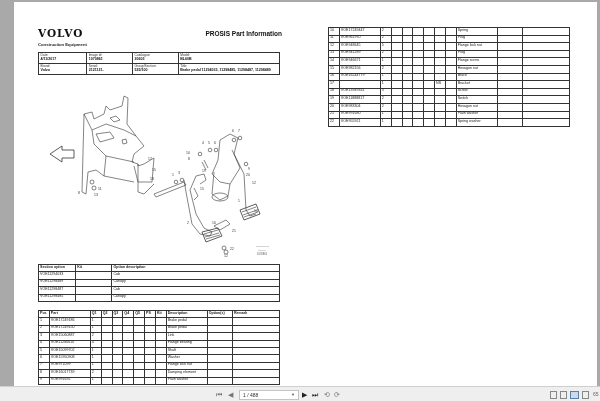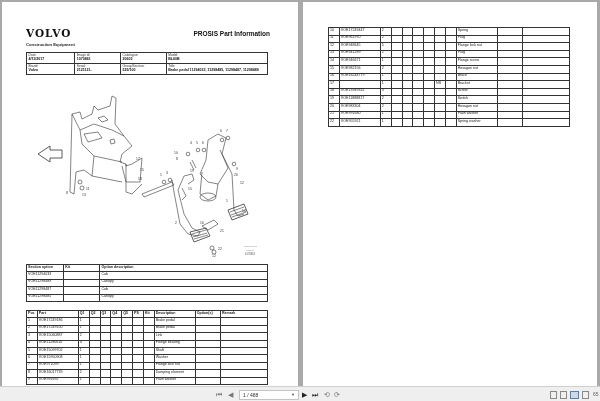--- a/index.html
+++ b/index.html
@@ -1,20 +1,20 @@
 <!DOCTYPE html>
 <html><head>
 <meta charset="utf-8">
 <style>
   * { box-sizing: border-box; margin: 0; padding: 0; }
   html, body { width: 600px; height: 401px; overflow: hidden; }
   body { background: #a9a9a9; font-family: "Liberation Sans", sans-serif; position: relative; }
   .viewer { position: absolute; left: 0; top: 0; width: 600px; height: 386px; background: #a9a9a9; }
   .page { position: absolute; top: 2px; height: 384px; background: #fff; overflow: hidden; }
-  .page-left { left: 2px; width: 296px; }
+  .page-left { left: 14px; width: 296px; }
   .page-right { left: 303px; width: 294px; }
 
   .logo { position: absolute; left: 24px; top: 25px; font-family: "DejaVu Serif", serif; font-weight: bold; font-size: 10.5px; letter-spacing: 1px; color: #111; }
   .subtitle { position: absolute; left: 24px; top: 40px; font-size: 4.2px; font-weight: bold; color: #222; }
   .doc-title { position: absolute; right: 28px; top: 28px; font-size: 6.5px; font-weight: bold; color: #111; }
 
   table { border-collapse: collapse; position: absolute; }
   td, th { border: 0.6px solid #333; font-size: 3.6px; line-height: 1.1; color: #222; text-align: left; vertical-align: top; padding: 0.6px 1px; font-weight: normal; }
   .meta-table { left: 24px; top: 50px; width: 242px; border: 1px solid #222; }
   .meta-table td { height: 11px; padding: 1px 1.5px; }

